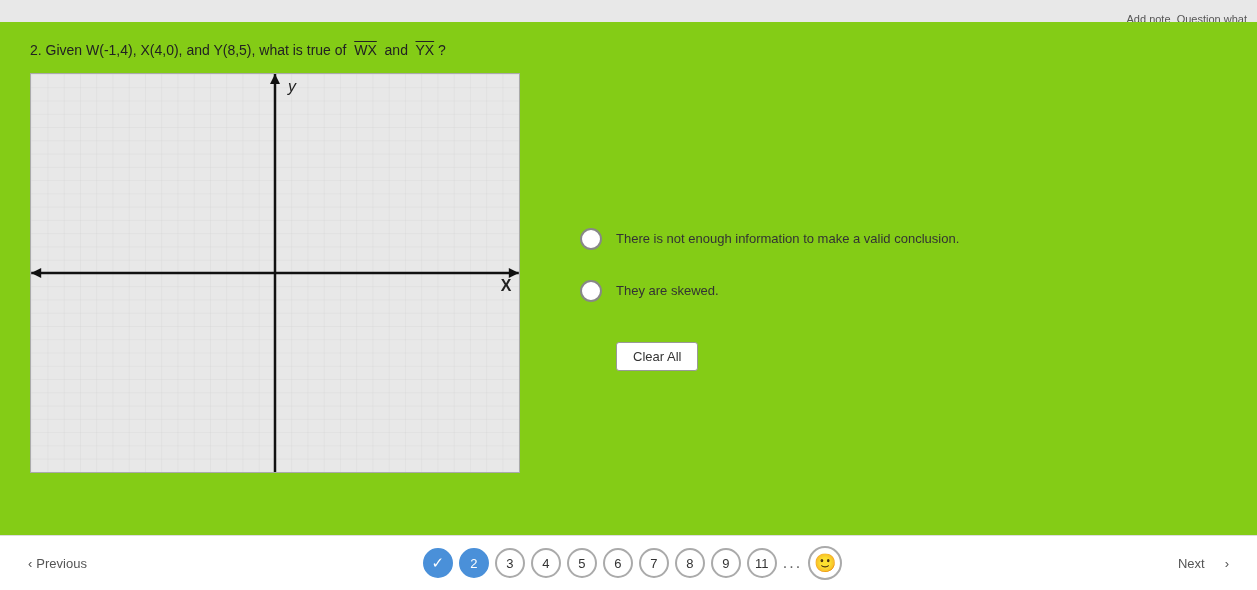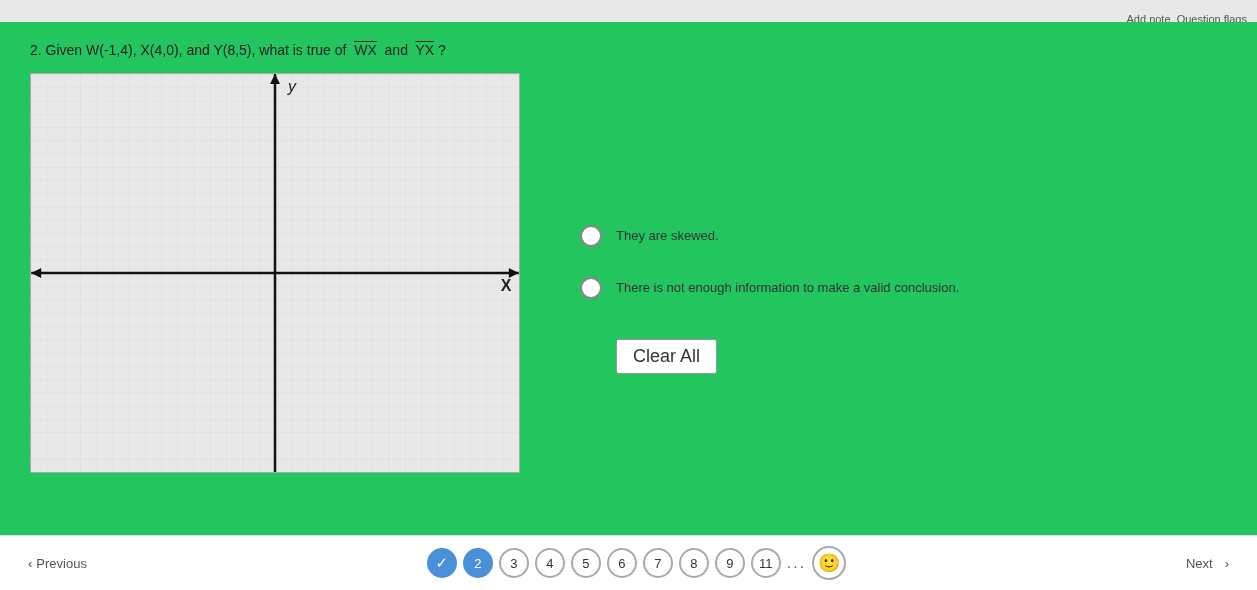--- a/index.html
+++ b/index.html
@@ -28,21 +28,21 @@
       border-bottom: 1px solid #ccc;
       text-decoration: underline;
     }
 
     .main-content {
       position: absolute;
       top: 22px;
       left: 0;
       right: 0;
       bottom: 55px;
-      background: #22c55e;
+      background: #84cc16;
       display: flex;
       flex-direction: column;
       padding: 20px 30px 10px 30px;
     }
 
     .question-header {
       font-size: 14px;
       color: #222;
       margin-bottom: 15px;
       font-weight: 400;
@@ -112,21 +112,21 @@
     .answer-text {
       font-size: 13px;
       color: #333;
     }
 
     .clear-all-btn {
       margin-top: 10px;
       padding: 6px 16px;
       border: 1px solid #999;
       background: #fff;
-      font-size: 18px;
+      font-size: 13px;
       color: #333;
       cursor: pointer;
       border-radius: 3px;
       align-self: flex-start;
       margin-left: 36px;
     }
 
     
     .bottom-bar {
       position: absolute;
@@ -206,40 +206,40 @@
       display: flex;
       align-items: center;
       justify-content: center;
       font-size: 18px;
       cursor: pointer;
     }
 
     .next-btn {
       display: flex;
       align-items: center;
-      gap: 12px;
+      gap: 20px;
       font-size: 13px;
       color: #555;
       cursor: pointer;
       padding: 5px 8px;
     }
 
     .nav-right {
       display: flex;
       align-items: center;
       gap: 10px;
     }
   </style>
 </head>
 <body>
 
 <div class="top-bar">
   <span>Add note</span>
   &nbsp;&nbsp;
-  <span>Question flags</span>
+  <span>Question what</span>
 </div>
 
 <div class="main-content">
   <div class="question-header">
     <span>2.</span>
     <span>Given W(-1,4), X(4,0), and Y(8,5), what is true of</span>
     &nbsp;<span class="overline">WX</span>&nbsp;
     <span>and</span>&nbsp;
     <span class="overline">YX</span>
     <span>?</span>
@@ -274,25 +274,25 @@
 
           <text x="258" y="18" font-size="16" font-style="italic" font-family="Arial" fill="#222">y</text>
           <text x="472" y="218" font-size="16" font-family="Arial" fill="#222" font-weight="bold">X</text>
         </svg>
       </div>
     </div>
 
     <div class="answer-options">
       <div class="answer-option">
         <div class="radio-circle"></div>
-        <span class="answer-text">They are skewed.</span>
+        <span class="answer-text">There is not enough information to make a valid conclusion.</span>
       </div>
       <div class="answer-option">
         <div class="radio-circle"></div>
-        <span class="answer-text">There is not enough information to make a valid conclusion.</span>
+        <span class="answer-text">They are skewed.</span>
       </div>
       <button class="clear-all-btn">Clear All</button>
     </div>
   </div>
 </div>
 
 <div class="bottom-bar">
   <div class="nav-left">
     <div class="prev-btn">
       <span>‹</span>

